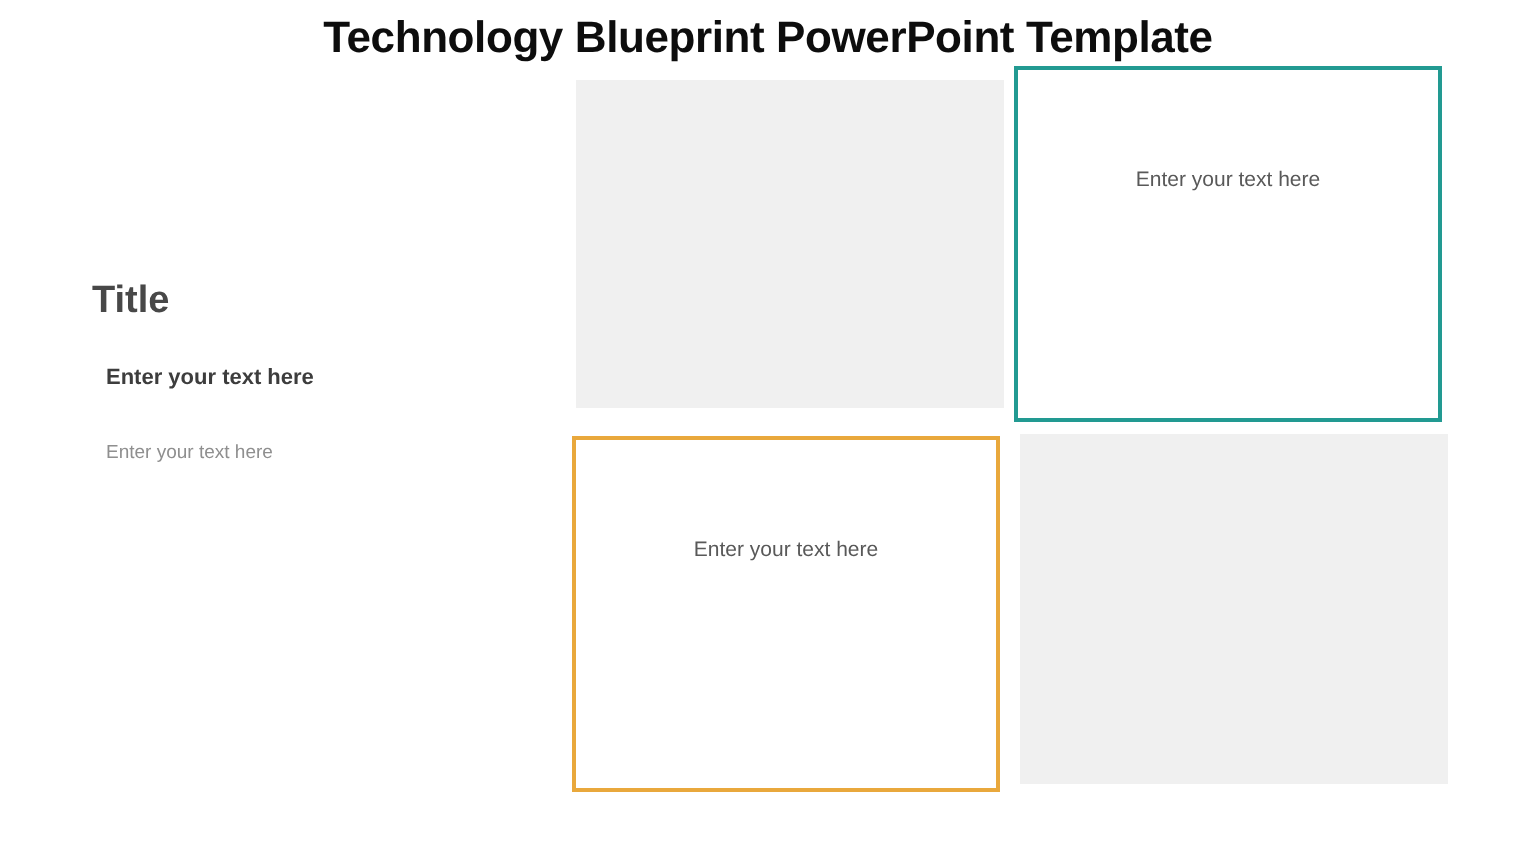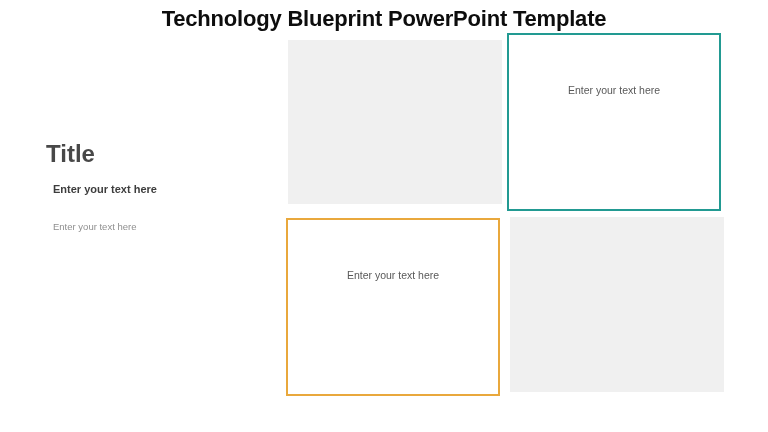--- a/index.html
+++ b/index.html
@@ -17,21 +17,21 @@
     text-align: center;
     font-size: 22px;
     font-weight: 700;
     color: #0d0d0d;
     letter-spacing: -0.2px;
   }
 
   .left-title {
     position: absolute;
     left: 46px; top: 140px;
-    font-size: 24px;
+    font-size: 19px;
     font-weight: 700;
     color: #484848;
   }
   .left-sub-bold {
     position: absolute;
     left: 53px; top: 183px;
     font-size: 11px;
     font-weight: 700;
     color: #3d3d3d;
   }

